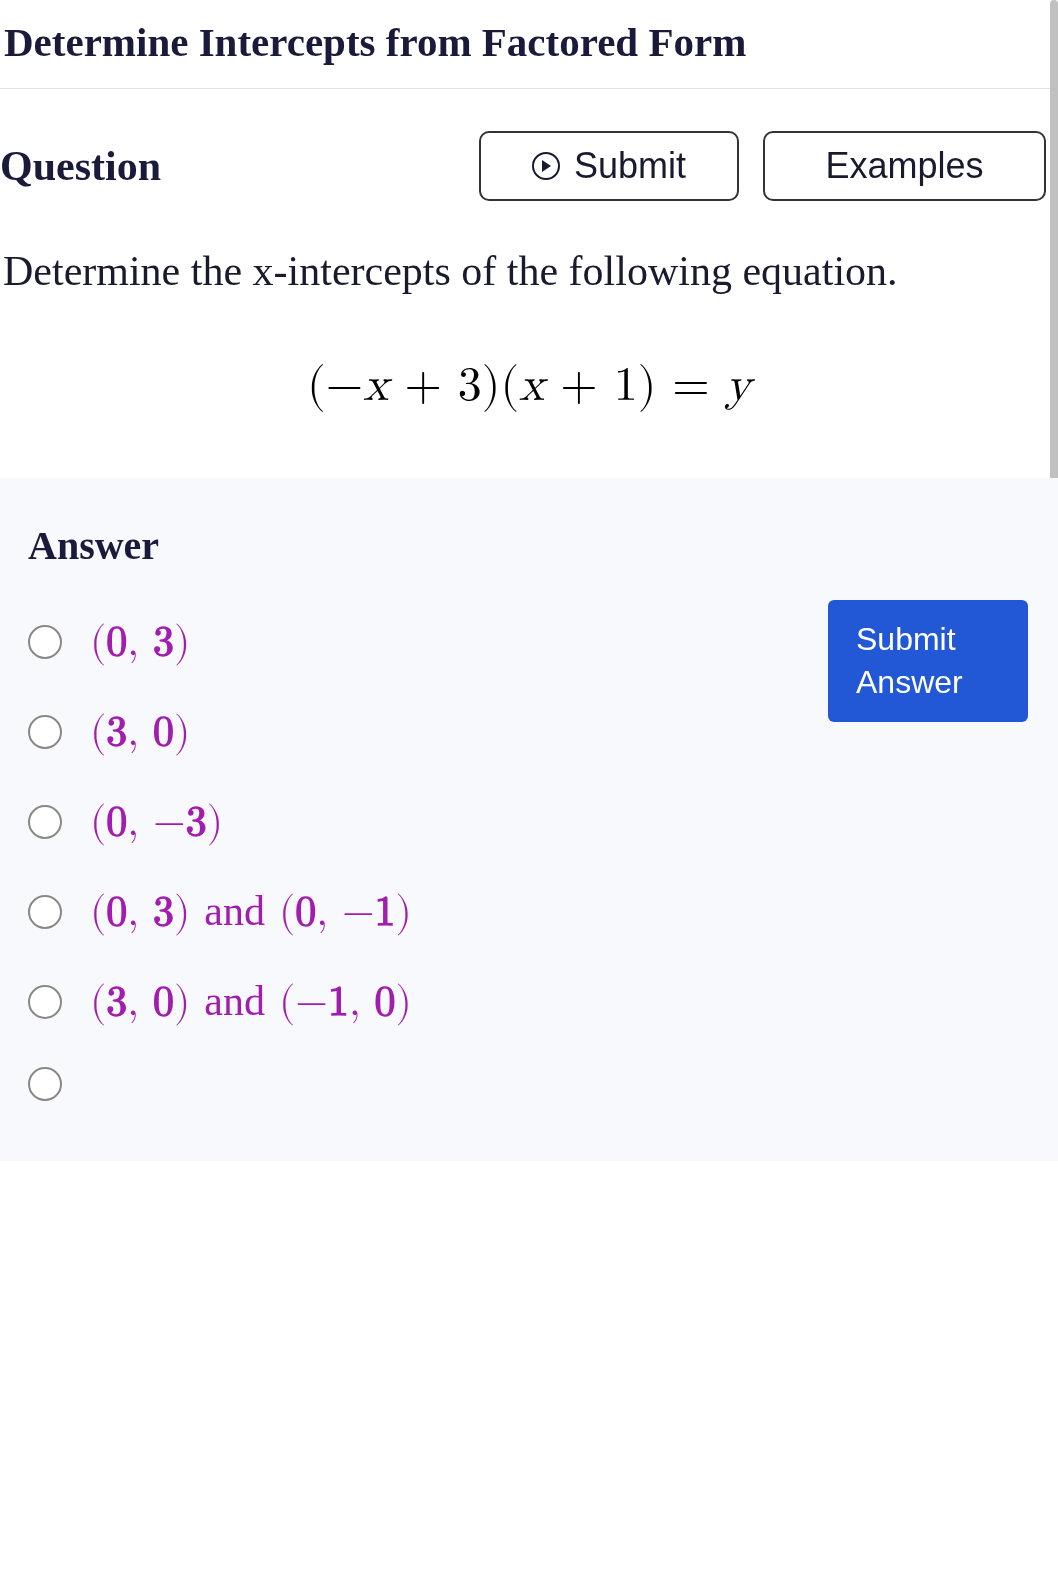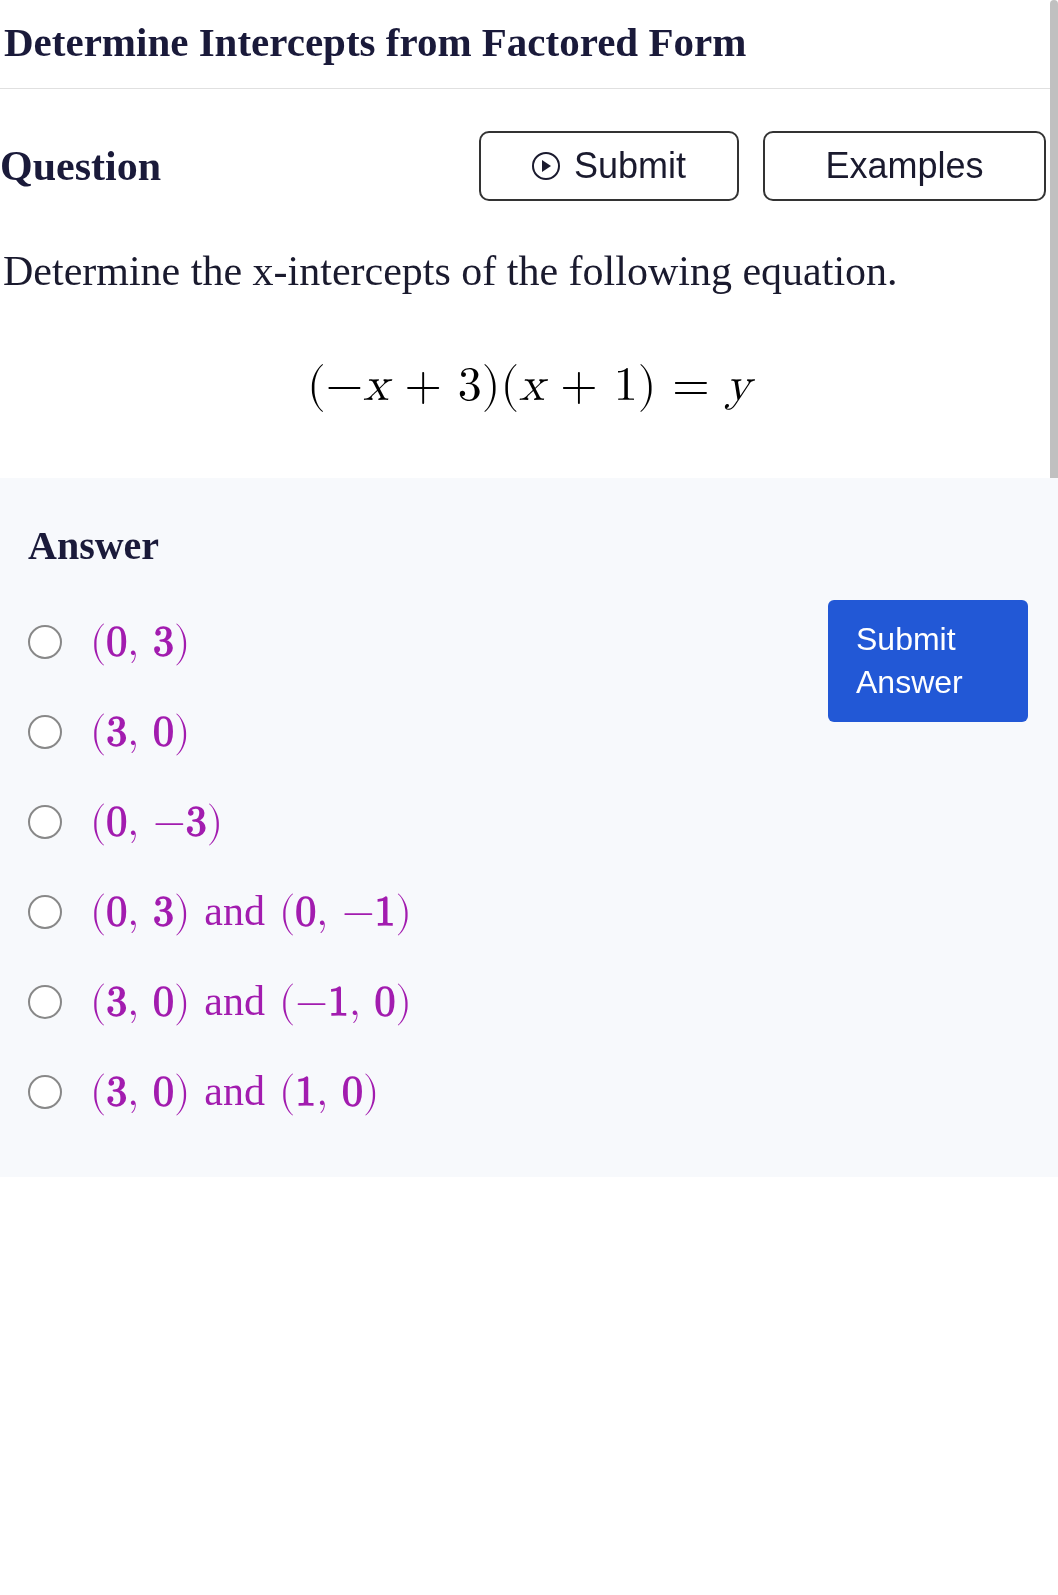--- a/index.html
+++ b/index.html
@@ -191,16 +191,15 @@
     <label class="option-row">
       <span class="radio"></span>
       <span class="option-label">(<span class="opt-num">0</span>, <span class="opt-num">3</span>) <span class="opt-and">and</span> (<span class="opt-num">0</span>, −<span class="opt-num">1</span>)</span>
     </label>
     <label class="option-row">
       <span class="radio"></span>
       <span class="option-label">(<span class="opt-num">3</span>, <span class="opt-num">0</span>) <span class="opt-and">and</span> (−<span class="opt-num">1</span>, <span class="opt-num">0</span>)</span>
     </label>
     <label class="option-row">
       <span class="radio"></span>
-      <span class="option-label">(<span class="opt-num">3</span>, <span class="opt-num">0</span>) <span class="opt-and">and</span> (<span class="opt-num">1</span>, <span class="opt-num">0</span>)</span>
     </label>
   </div>
 </div>
 
 </body></html>

